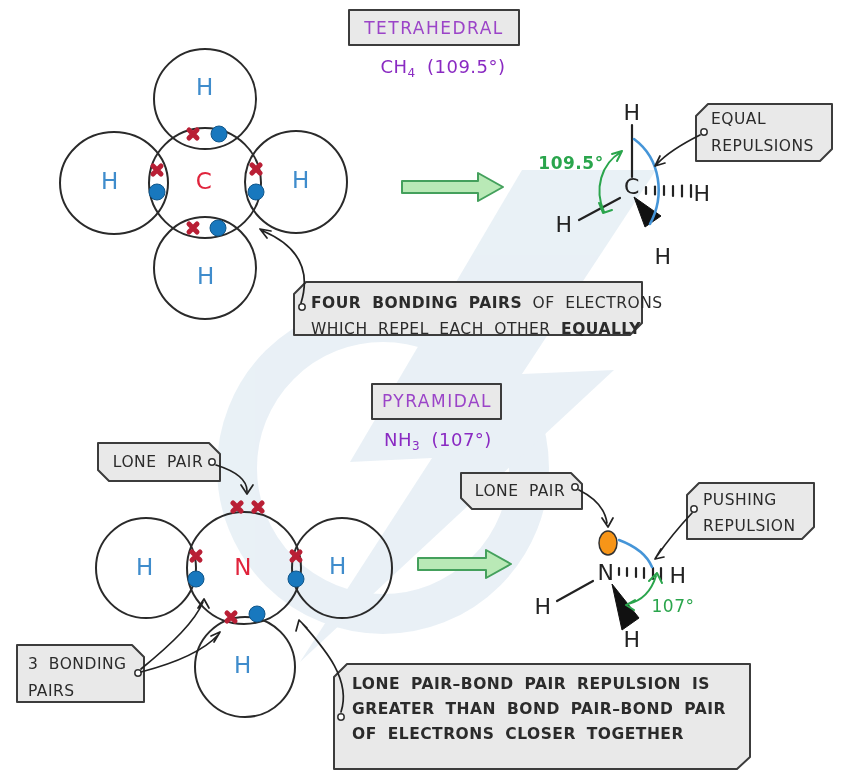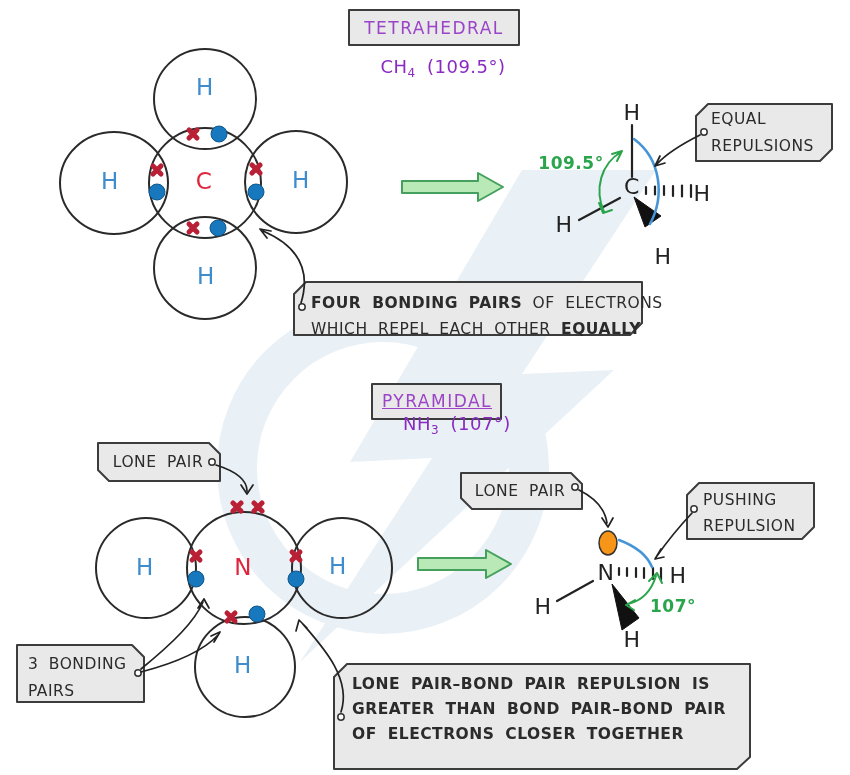--- a/index.html
+++ b/index.html
@@ -186,22 +186,22 @@
 <div class="lbl tagtext" style="left:711px;top:106px;line-height:27px;">
   <div>EQUAL</div>
   <div>REPULSIONS</div>
 </div>
 
 <div class="lbl tagtext" style="left:311px;top:290px;">
   <div><b>FOUR BONDING PAIRS</b> <span>OF ELECTRONS</span></div>
   <div><span>WHICH REPEL EACH OTHER</span> <b>EQUALLY</b></div>
 </div>
 
-<div class="lbl center purple-t" style="left:437px;top:401px;text-decoration:underline;">PYRAMIDAL</div>
-<div class="lbl center purple-f" style="left:438px;top:425px;margin-left:19px;"><span>NH</span><sub>3</sub> <span>(107°)</span></div>
+<div class="lbl center purple-t" style="left:437px;top:401px;">PYRAMIDAL</div>
+<div class="lbl center purple-f" style="left:438px;top:441px;"><span>NH</span><sub>3</sub> <span>(107°)</span></div>
 
 <div class="lbl center atom h-blue" style="left:145px;top:567px;">H</div>
 <div class="lbl center atom h-blue" style="left:338px;top:566px;">H</div>
 <div class="lbl center atom h-blue" style="left:243px;top:665px;">H</div>
 <div class="lbl center atom red" style="left:243px;top:567px;">N</div>
 
 <div class="lbl center tagtext" style="left:158px;top:462px;">LONE PAIR</div>
 <div class="lbl center tagtext" style="left:520px;top:491px;">LONE PAIR</div>
 
 <div class="lbl tagtext" style="left:28px;top:651px;line-height:27px;">
@@ -211,21 +211,21 @@
 
 <div class="lbl tagtext" style="left:703px;top:487px;">
   <div>PUSHING</div>
   <div>REPULSION</div>
 </div>
 
 <div class="lbl center struct" style="left:606px;top:572px;">N</div>
 <div class="lbl center struct" style="left:543px;top:606px;">H</div>
 <div class="lbl center struct" style="left:678px;top:575px;">H</div>
 <div class="lbl center struct" style="left:632px;top:639px;">H</div>
-<div class="lbl center green-t" style="left:673px;top:606px;font-weight:bold;">107°</div>
+<div class="lbl center green-t" style="left:673px;top:606px;">107°</div>
 
 <div class="lbl note" style="left:352px;top:672px;font-weight:bold;">
   <div>LONE PAIR–BOND PAIR REPULSION IS</div>
   <div>GREATER THAN BOND PAIR–BOND PAIR</div>
   <div>OF ELECTRONS CLOSER TOGETHER</div>
 </div>
 
 </div>
 
 </body></html>

